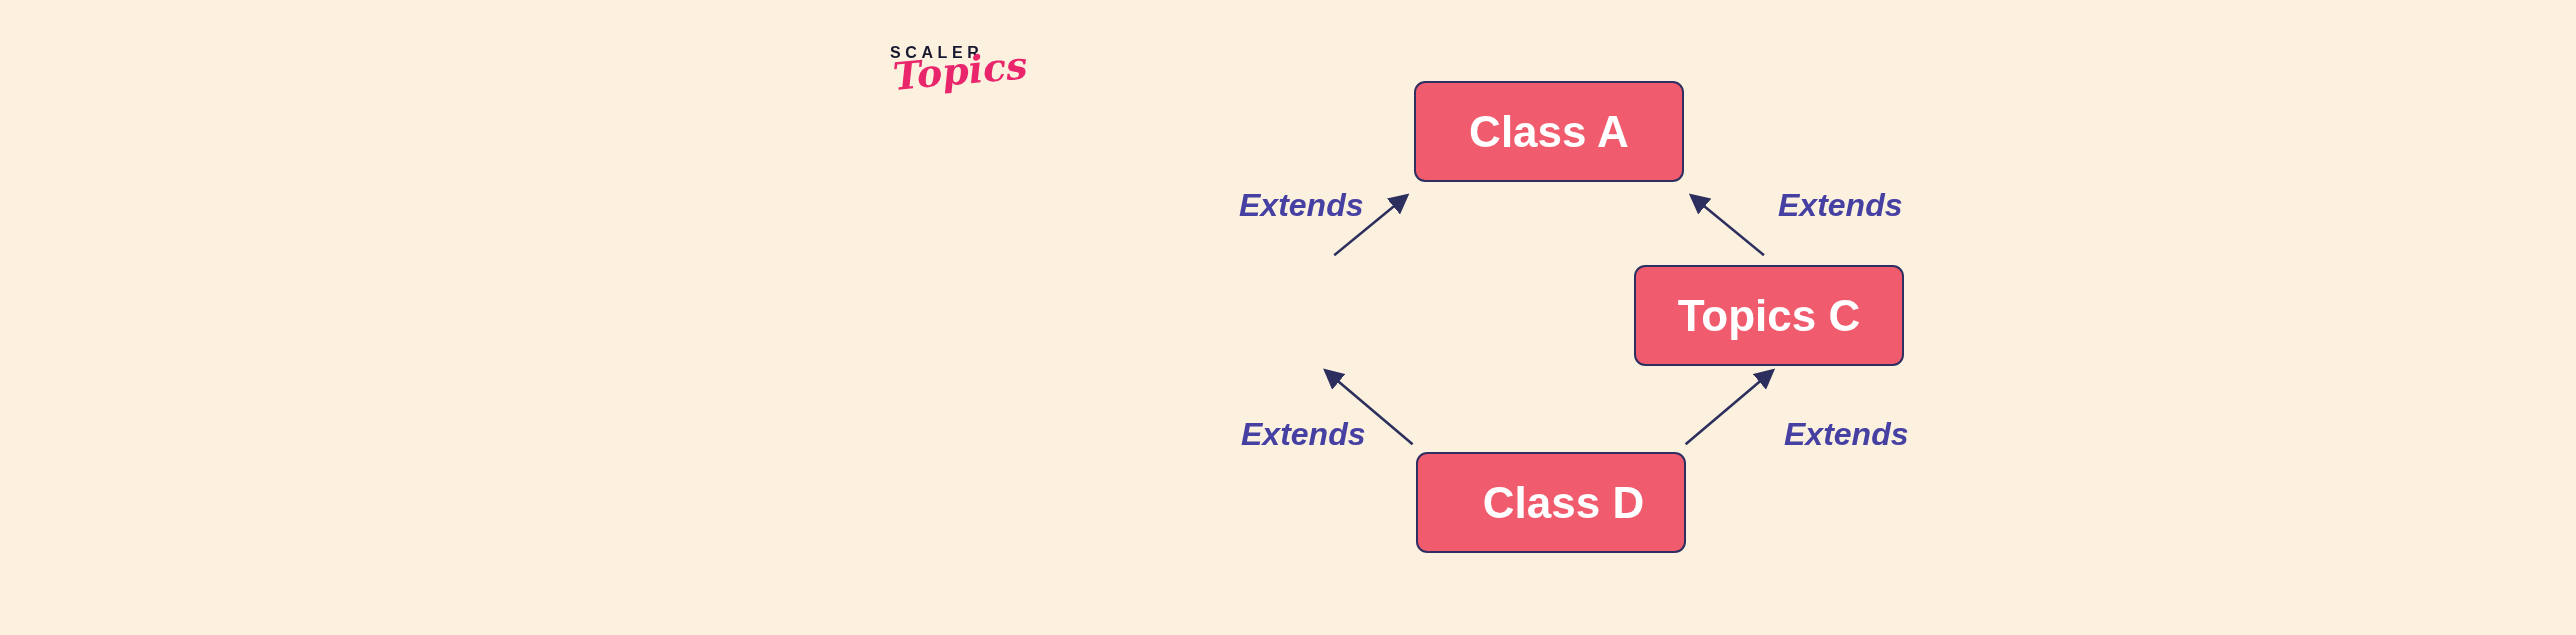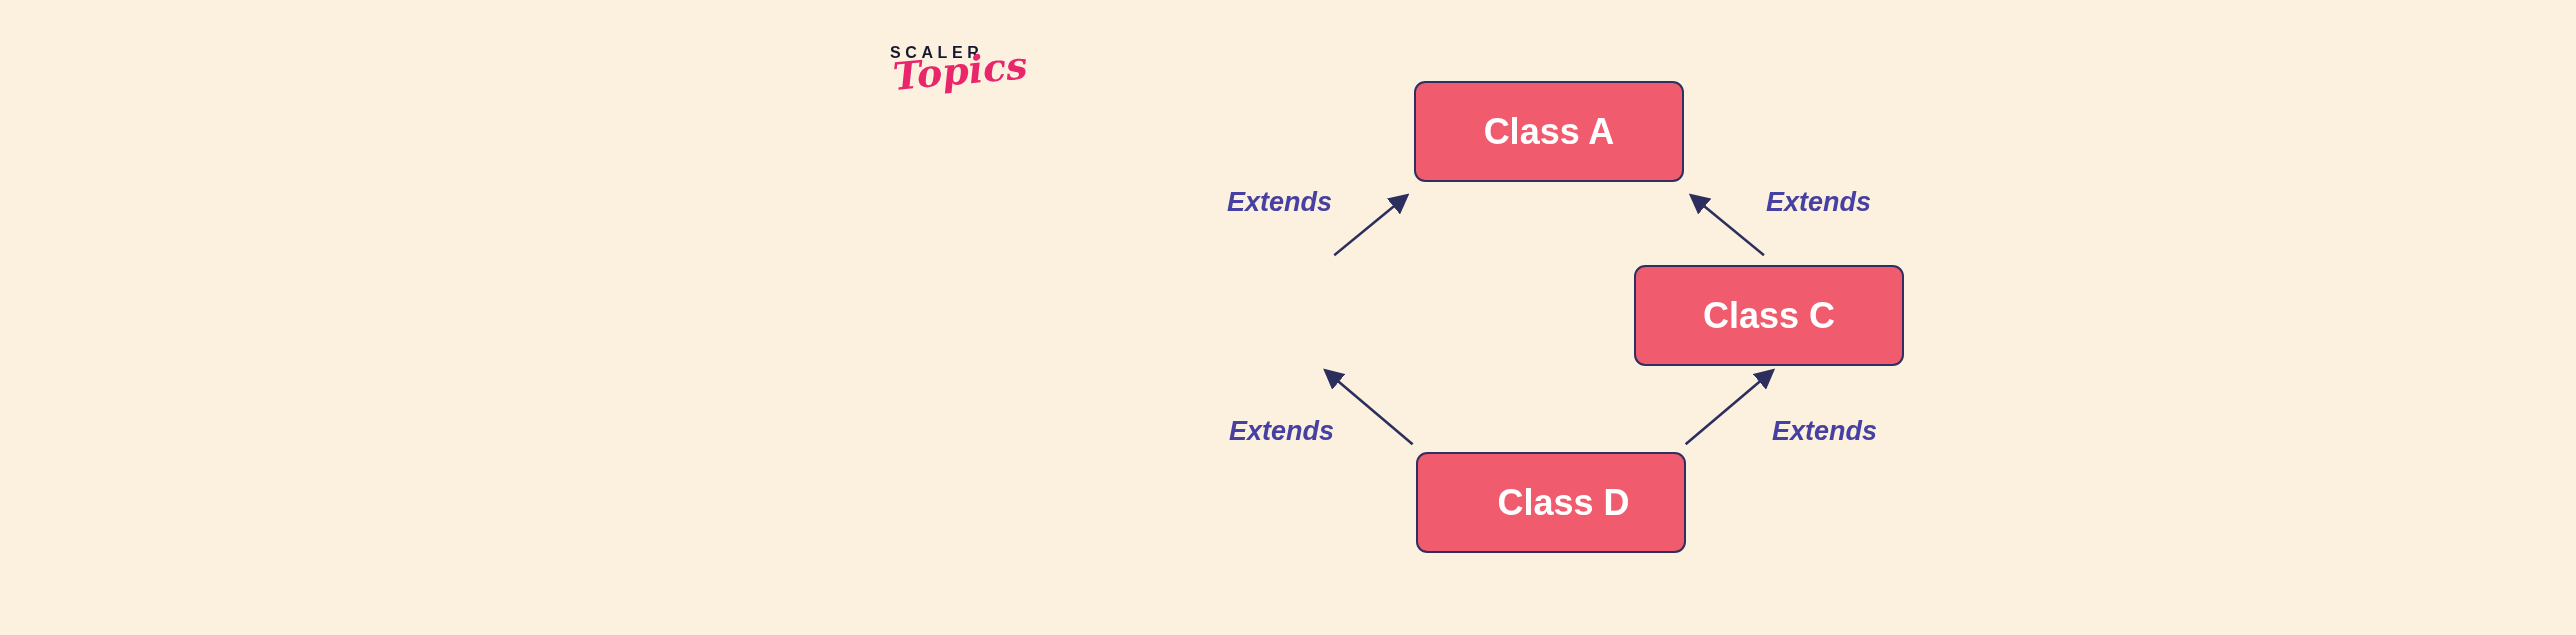--- a/index.html
+++ b/index.html
@@ -51,37 +51,38 @@
     width: 270px;
     height: 101px;
     background: var(--node-fill, #F15B6E);
     border: 2.6px solid var(--node-border, #2F3061);
     border-radius: 11.3px;
     box-sizing: border-box;
     display: flex;
     align-items: center;
     justify-content: center;
     color: var(--node-text, #FFFFFF);
-    font-size: 36px;
+    font-size: 44px;
     font-weight: bold;
   }
   .node-a { left: 1414px; top: 81px; }
   .node-b { left: 1193px; top: 265px; }
   .node-c { left: 1634px; top: 265px; }
   .node-d { left: 1416px; top: 452px; padding-left: 25px; }
 
   
   .edge-label {
     position: absolute;
-    font-size: 27px;
+    font-size: 32px;
     font-style: italic;
     font-weight: bold;
     color: var(--edge-label, #4640A3);
     line-height: 1;
     white-space: nowrap;
+    margin-left: 12px;
   }
   .edge-label-tl { left: 1227px; top: 189px; }
   .edge-label-tr { left: 1766px; top: 189px; }
   .edge-label-bl { left: 1229px; top: 418px; }
   .edge-label-br { left: 1772px; top: 418px; }
 
   
   .edges-svg {
     position: absolute;
     left: 0;
@@ -118,21 +119,21 @@
     <line class="edge-line" x1="2590" y1="495" x2="2730" y2="380" marker-end="url(#arrowhead)"></line>
     <line class="edge-line" x1="3424" y1="495" x2="3284" y2="380" marker-end="url(#arrowhead)"></line>
     <line class="edge-line" x1="2742" y1="862" x2="2574" y2="720" marker-end="url(#arrowhead)"></line>
     <line class="edge-line" x1="3272" y1="862" x2="3440" y2="720" marker-end="url(#arrowhead)"></line>
   </svg>
 
   <div class="node node-a">
     <span>Class A</span>
   </div>
   <div class="node node-c">
-    <span>Class C</span>
+    <span>Topics C</span>
   </div>
   <div class="node node-d">
     <span>Class D</span>
   </div>
 
   <span class="edge-label edge-label-tl">Extends</span>
   <span class="edge-label edge-label-tr">Extends</span>
   <span class="edge-label edge-label-bl">Extends</span>
   <span class="edge-label edge-label-br">Extends</span>
 

